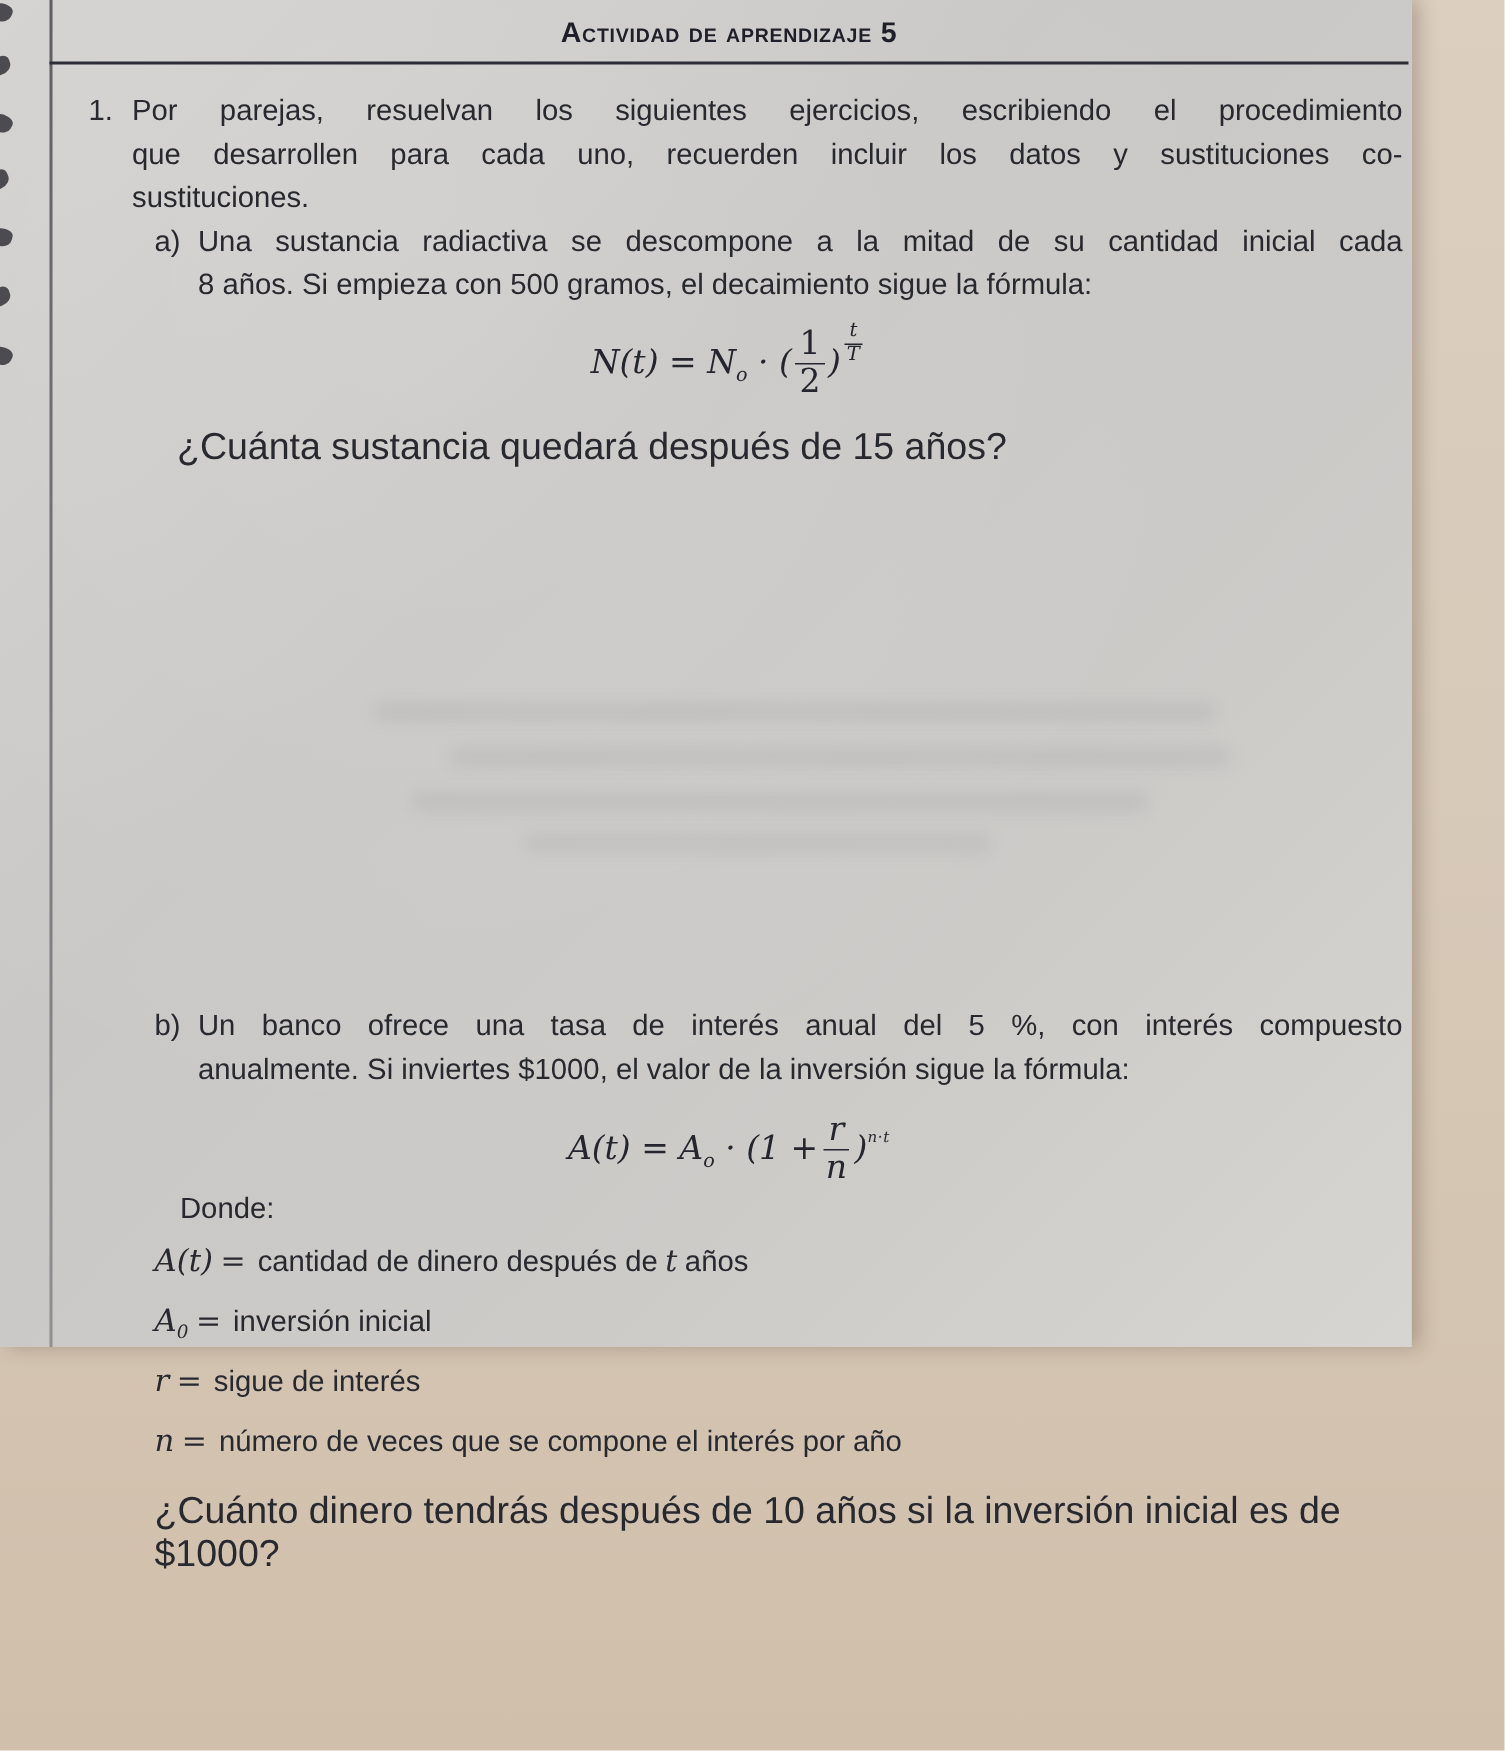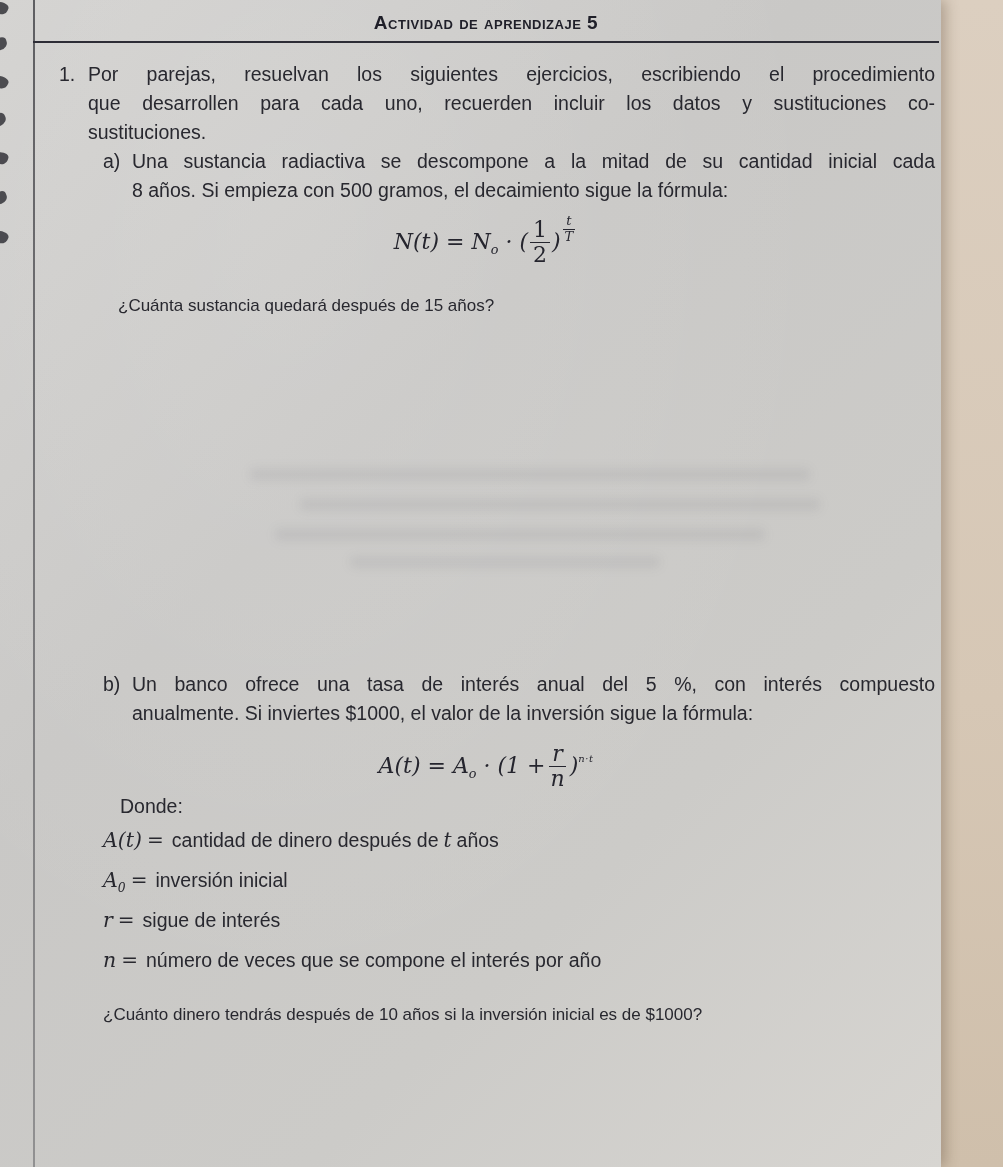--- a/index.html
+++ b/index.html
@@ -6,21 +6,21 @@
   body {
     width: 1003px; height: 1167px;
     position: relative; overflow: hidden;
     background: linear-gradient(180deg, #dccfc0 0%, #d6c7b5 60%, #cfbfab 100%);
     font-family: "Liberation Sans", sans-serif;
     color: #28282f;
   }
 
   
   .paper {
-    position: absolute; left: 0; top: 0; width: 941px; height: 1167px;
+    position: absolute; left: 0; top: 0; width: 941px; height: 898px;
     background:
       radial-gradient(ellipse at 30% 20%, rgba(255,255,255,0.10), rgba(0,0,0,0) 60%),
       linear-gradient(135deg, #d3d2d0 0%, #c9c8c6 38%, #cccbc8 70%, #d7d5d1 100%);
     box-shadow: 5px 0 12px rgba(80,60,40,0.30);
   }
 
   
   .margin-line {
     position: absolute; left: 33px; top: 0; bottom: 0; width: 2px;
     background: linear-gradient(180deg, rgba(55,55,60,0.75), rgba(75,75,80,0.45));
@@ -58,21 +58,21 @@
     background: #2d2d36;
   }
 
   
   .block { position: absolute; font-size: 19.5px; line-height: 29px; color: #28282f; }
   .hang { display: flex; align-items: flex-start; }
   .hang .marker { flex: 0 0 29px; }
   .hang .lines { flex: 1 1 auto; }
   .jline { text-align: justify; text-align-last: justify; }
 
-  .question { position: absolute; font-size: 17px; color: #28282f; margin-top: 12px; }
+  .question { position: absolute; font-size: 25px; color: #28282f; }
 
   
   .formula {
     position: absolute; left: 34px; width: 904px; text-align: center;
     font-family: "DejaVu Serif", serif; font-style: italic;
     font-size: 22px; color: #25252e;
   }
   .formula .msub { font-size: 0.58em; font-style: italic; }
   .frac {
     display: inline-flex; flex-direction: column; align-items: center;

